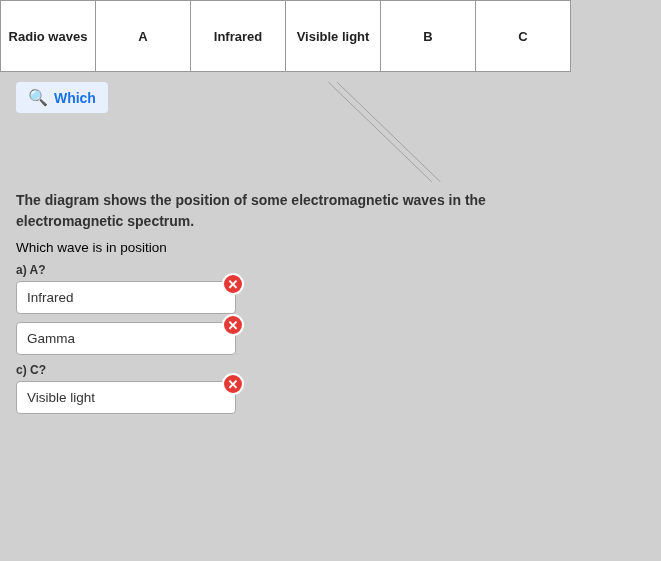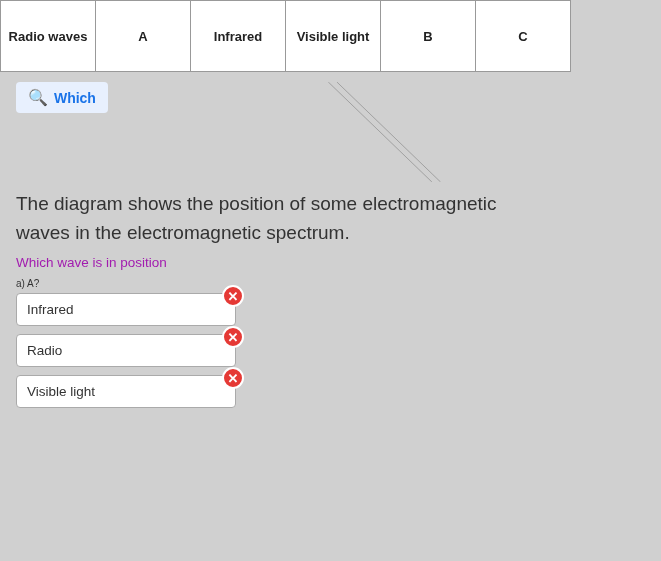--- a/index.html
+++ b/index.html
@@ -67,40 +67,41 @@
       cursor: pointer;
       margin: 10px 16px;
     }
 
     .zoom-icon {
       font-size: 16px;
     }
 
     
     .description {
-      font-size: 19px;
+      font-size: 14px;
       color: #333;
       margin: 8px 16px 4px 16px;
       line-height: 1.5;
+      font-weight: bold;
     }
 
     .question-prompt {
       font-size: 13.5px;
-      color: #a21caf;
+      color: #000000;
       margin: 8px 16px;
     }
 
     
     .question-item {
       margin: 8px 16px 0 16px;
     }
 
     .question-label {
-      font-size: 10px;
-      font-weight: normal;
+      font-size: 12px;
+      font-weight: bold;
       color: #333;
       margin-bottom: 4px;
     }
 
     .answer-box-wrapper {
       position: relative;
       display: inline-block;
       width: 220px;
     }
 
@@ -167,17 +168,17 @@
       <span>Which</span>
     </button>
   </div>
 
   <p class="description">The diagram shows the position of some electromagnetic waves in the electromagnetic spectrum.</p>
 
   <p class="question-prompt">Which wave is in position</p>
 
   <div id="questions-container">
       <div class="question-item"><div class="question-label">a) A?</div><div class="answer-box-wrapper"><div class="answer-box">Infrared</div><div class="wrong-badge">✕</div></div></div>
-      <div class="question-item"><div class="answer-box-wrapper"><div class="answer-box">Radio</div><div class="wrong-badge">✕</div></div></div>
-      <div class="question-item"><div class="answer-box-wrapper"><div class="answer-box">Visible light</div><div class="wrong-badge">✕</div></div></div>
+      <div class="question-item"><div class="answer-box-wrapper"><div class="answer-box">Gamma</div><div class="wrong-badge">✕</div></div></div>
+      <div class="question-item"><div class="question-label">c) C?</div><div class="answer-box-wrapper"><div class="answer-box">Visible light</div><div class="wrong-badge">✕</div></div></div>
     </div>
 
 </div>
 
 </body></html>

